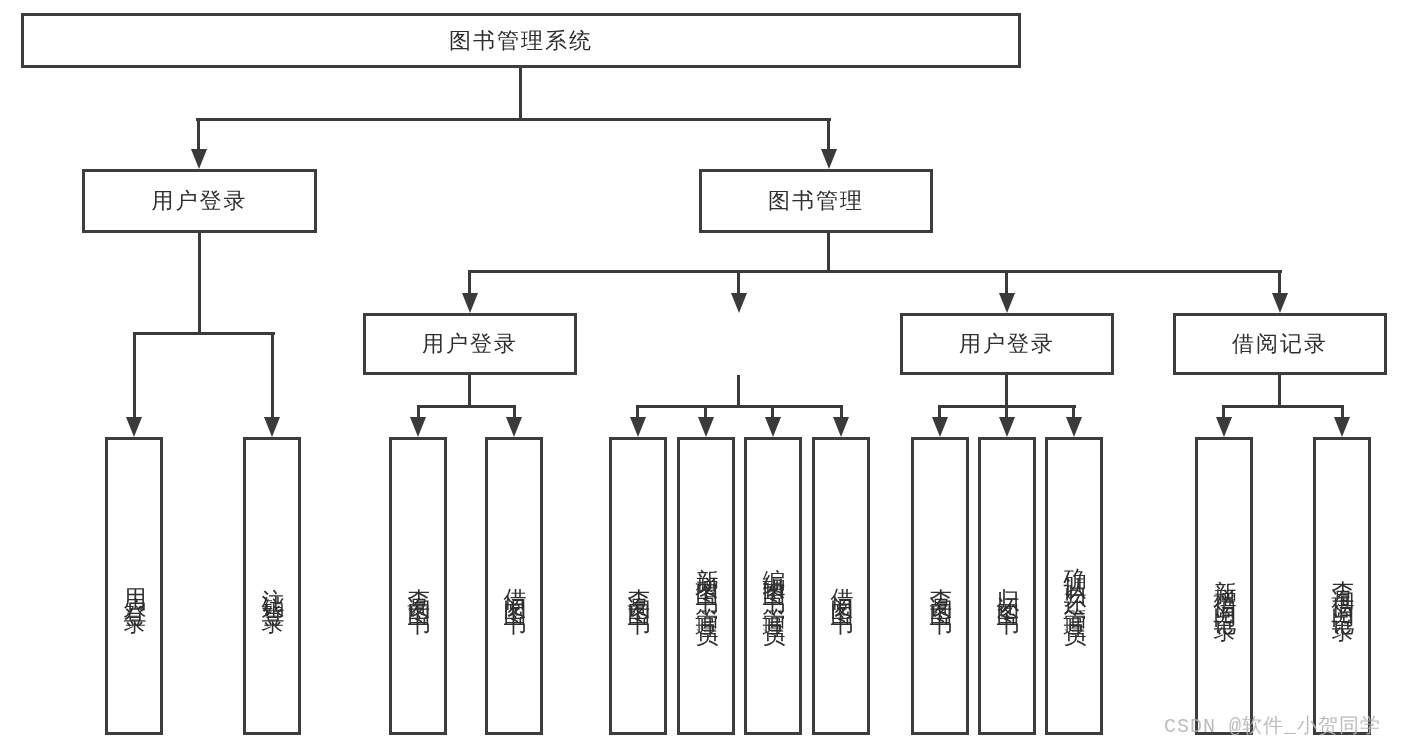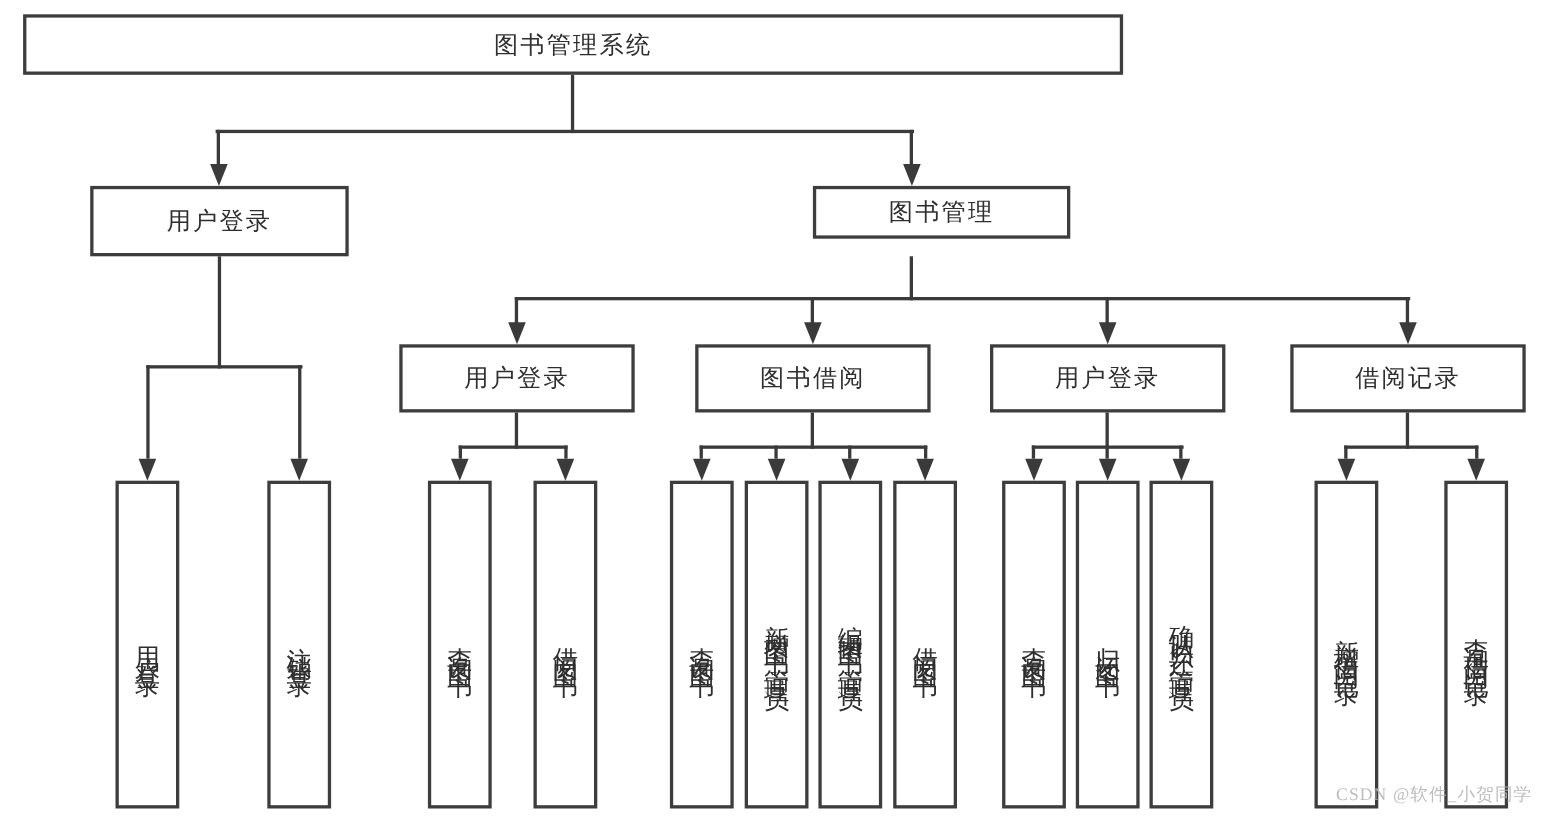--- a/index.html
+++ b/index.html
@@ -1,20 +1,20 @@
 <!DOCTYPE html>
 <html><head>
 <meta charset="utf-8">
 <style>
   html,body{margin:0;padding:0;background:#ffffff;}
   .canvas{
     position:relative;
     width:1405px;height:747px;
     background:#ffffff;
-    font-family:Liberation Serif, serif;
+    font-family:Liberation Mono, monospace;
     overflow:hidden;
   }
   .box{
     position:absolute;
     box-sizing:border-box;
     border:3px solid #3d3d3d;
     background:#ffffff;
     display:flex;
     align-items:center;
     justify-content:center;
@@ -38,49 +38,46 @@
   .hline{height:3px;}
   .vline{width:3px;}
   .ahead{
     position:absolute;width:0;height:0;
     border-left:8px solid transparent;
     border-right:8px solid transparent;
     border-top:20px solid #3a3a3a;
   }
   .watermark{
     position:absolute;
-    top:712px;right:12px;
-    font-size:16px;
+    top:712px;right:24px;
+    font-size:20px;
     color:#b5b5b5;
     letter-spacing:1px;
     opacity:.9;
     white-space:nowrap;
   }
 </style>
 </head>
 <body>
 
 <div class="canvas">
 
   <div class="box h" style="left:21px;top:13px;width:1000px;height:55px;">
     <span>图书管理系统</span>
   </div>
 
   <div class="box h" style="left:82px;top:169px;width:235px;height:64px;">
     <span>用户登录</span>
   </div>
-  <div class="box h" style="left:739px;top:169px;width:234px;height:48px;">
+  <div class="box h" style="left:699px;top:169px;width:234px;height:64px;">
     <span>图书管理</span>
   </div>
 
   <div class="box h" style="left:363px;top:313px;width:214px;height:62px;">
     <span>用户登录</span>
-  </div>
-  <div class="box h" style="left:632px;top:313px;width:214px;height:62px;">
-    <span>图书借阅</span>
   </div>
   <div class="box h" style="left:900px;top:313px;width:214px;height:62px;">
     <span>用户登录</span>
   </div>
   <div class="box h" style="left:1173px;top:313px;width:214px;height:62px;">
     <span>借阅记录</span>
   </div>
 
   <div class="box v" style="left:105px;top:437px;width:58px;height:298px;">
     <span>用户登录</span>

